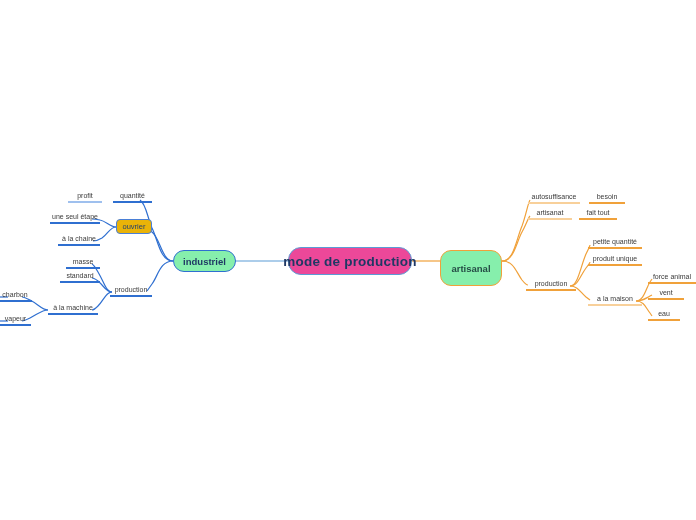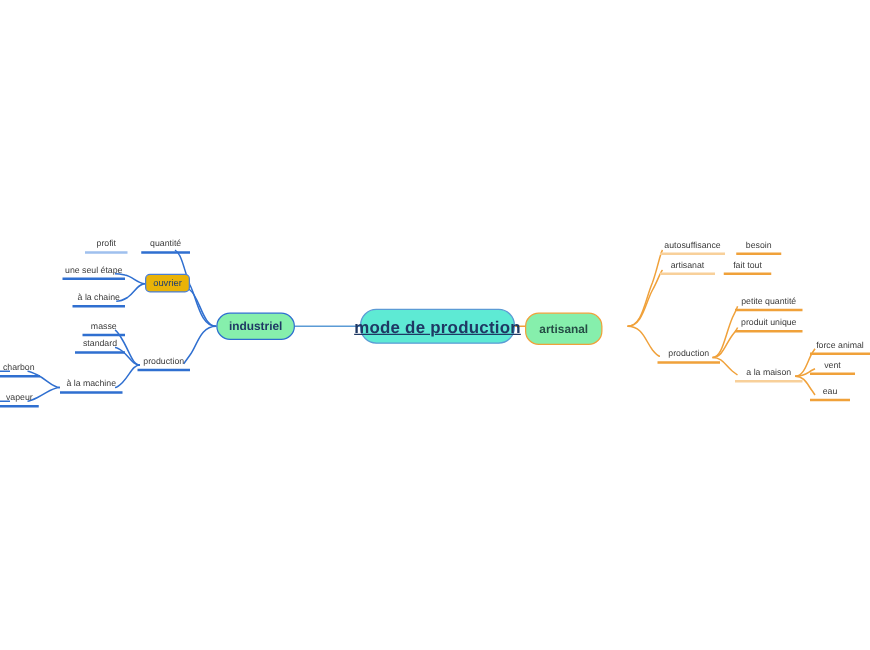--- a/index.html
+++ b/index.html
@@ -11,28 +11,27 @@
   }
   #canvas{position:relative;width:696px;height:520px;}
   #wires{position:absolute;left:0;top:0;width:696px;height:520px;pointer-events:none;}
 
   
   .central{
     position:absolute;
     box-sizing:border-box;
     border:1.6px solid #5b9bd5;
     border-radius:13px;
-    background:#5eead4;
+    background:#ec4899;
     color:#1f3864;
     font-size:13.5px;
     font-weight:bold;
     letter-spacing:.2px;
     display:flex;align-items:center;justify-content:center;
     white-space:nowrap;
-    text-decoration:underline;
   }
   
   .pill{
     position:absolute;
     box-sizing:border-box;
     border-radius:11px;
     background:#86efac;
     font-size:9.5px;
     font-weight:bold;
     display:flex;align-items:center;justify-content:center;
@@ -111,21 +110,21 @@
       <path d="M0,297 L8,297" stroke="#2f6fd0"></path>
       <path d="M0,321 L8,321" stroke="#2f6fd0"></path>
       <path d="M0,297 C4,297 6,300 8,303" stroke="#2f6fd0" opacity="0"></path>
     </g>
   </svg>
 
   <div class="central" style="left:288px;top:247px;width:124px;height:28px;">mode de production</div>
 
   <div class="pill blue" style="left:173px;top:250px;width:63px;height:22px;">industriel</div>
 
-  <div class="pill orange" style="left:420px;top:250px;width:62px;height:26px;">artisanal</div>
+  <div class="pill orange" style="left:440px;top:250px;width:62px;height:36px;">artisanal</div>
 
   <div class="leaf blue soft" style="left:68px;top:191px;width:30px;">profit</div>
 
   <div class="leaf blue" style="left:113px;top:191px;width:35px;">quantité</div>
 
   <div class="leaf blue" style="left:50px;top:212px;width:46px;">une seul étape</div>
 
   <div class="sel" style="left:116px;top:219px;width:36px;height:15px;">ouvrier</div>
 
   <div class="leaf blue" style="left:58px;top:234px;width:38px;">à la chaine</div>

